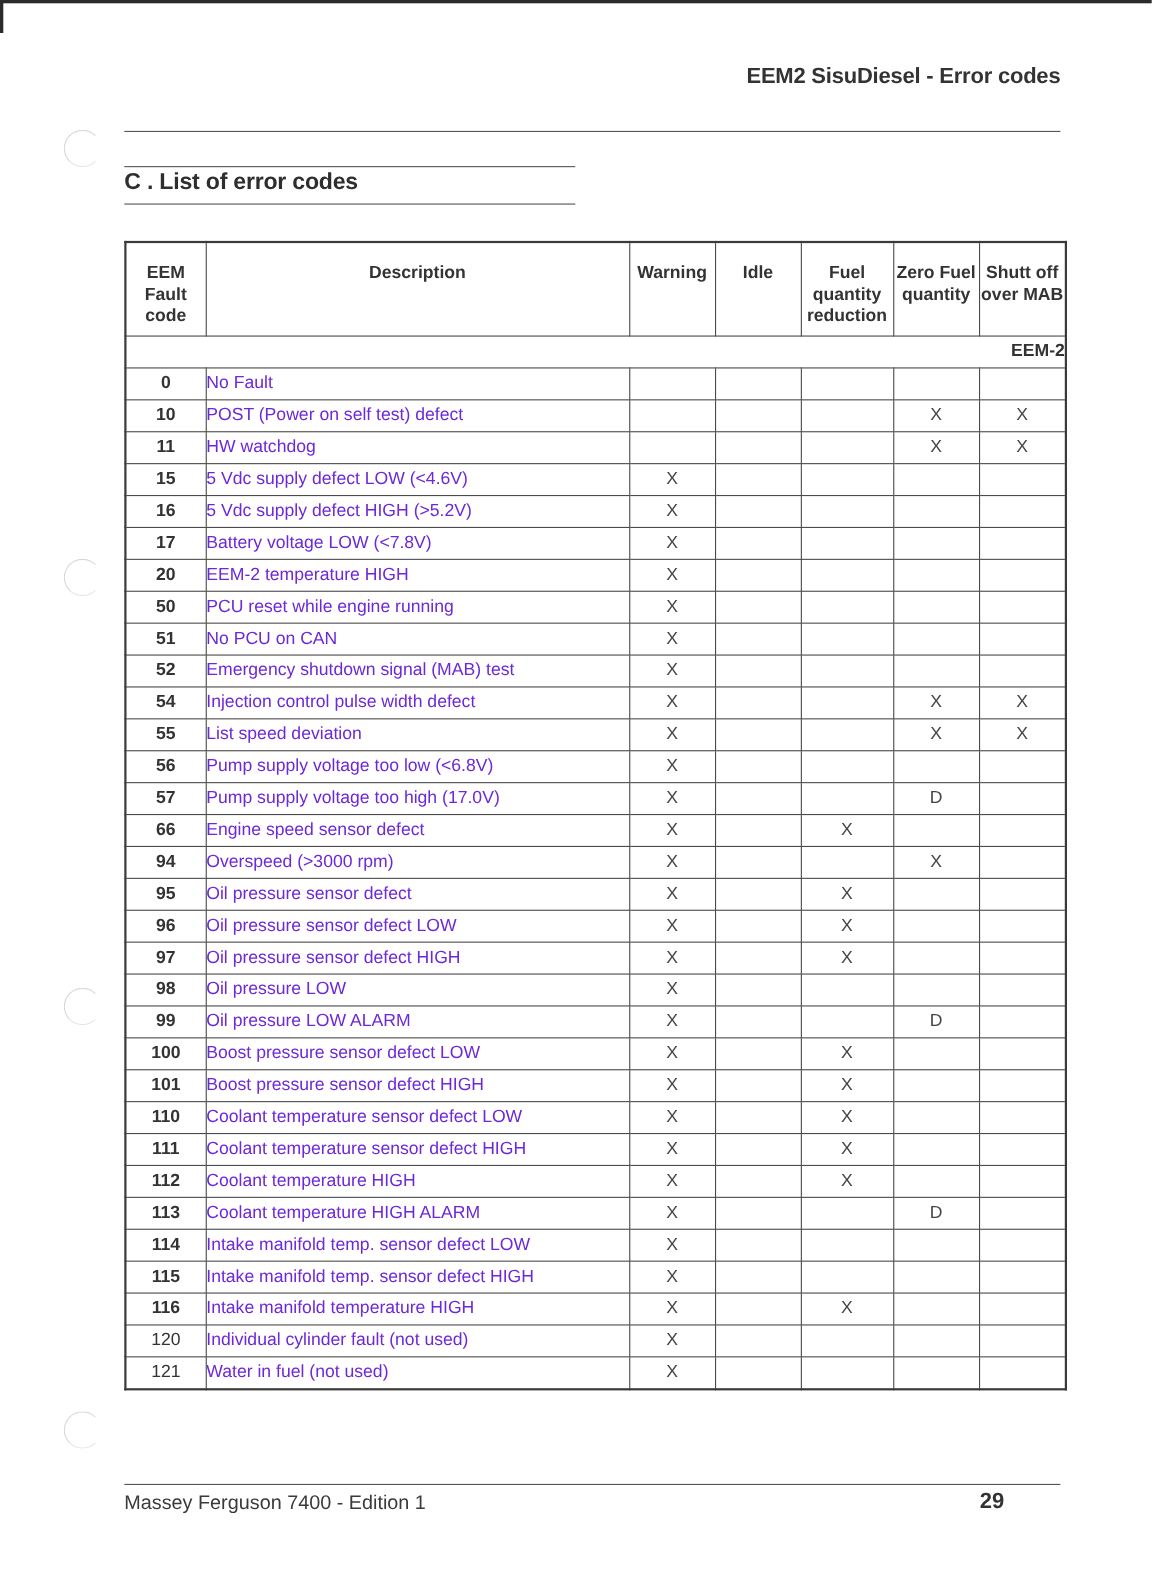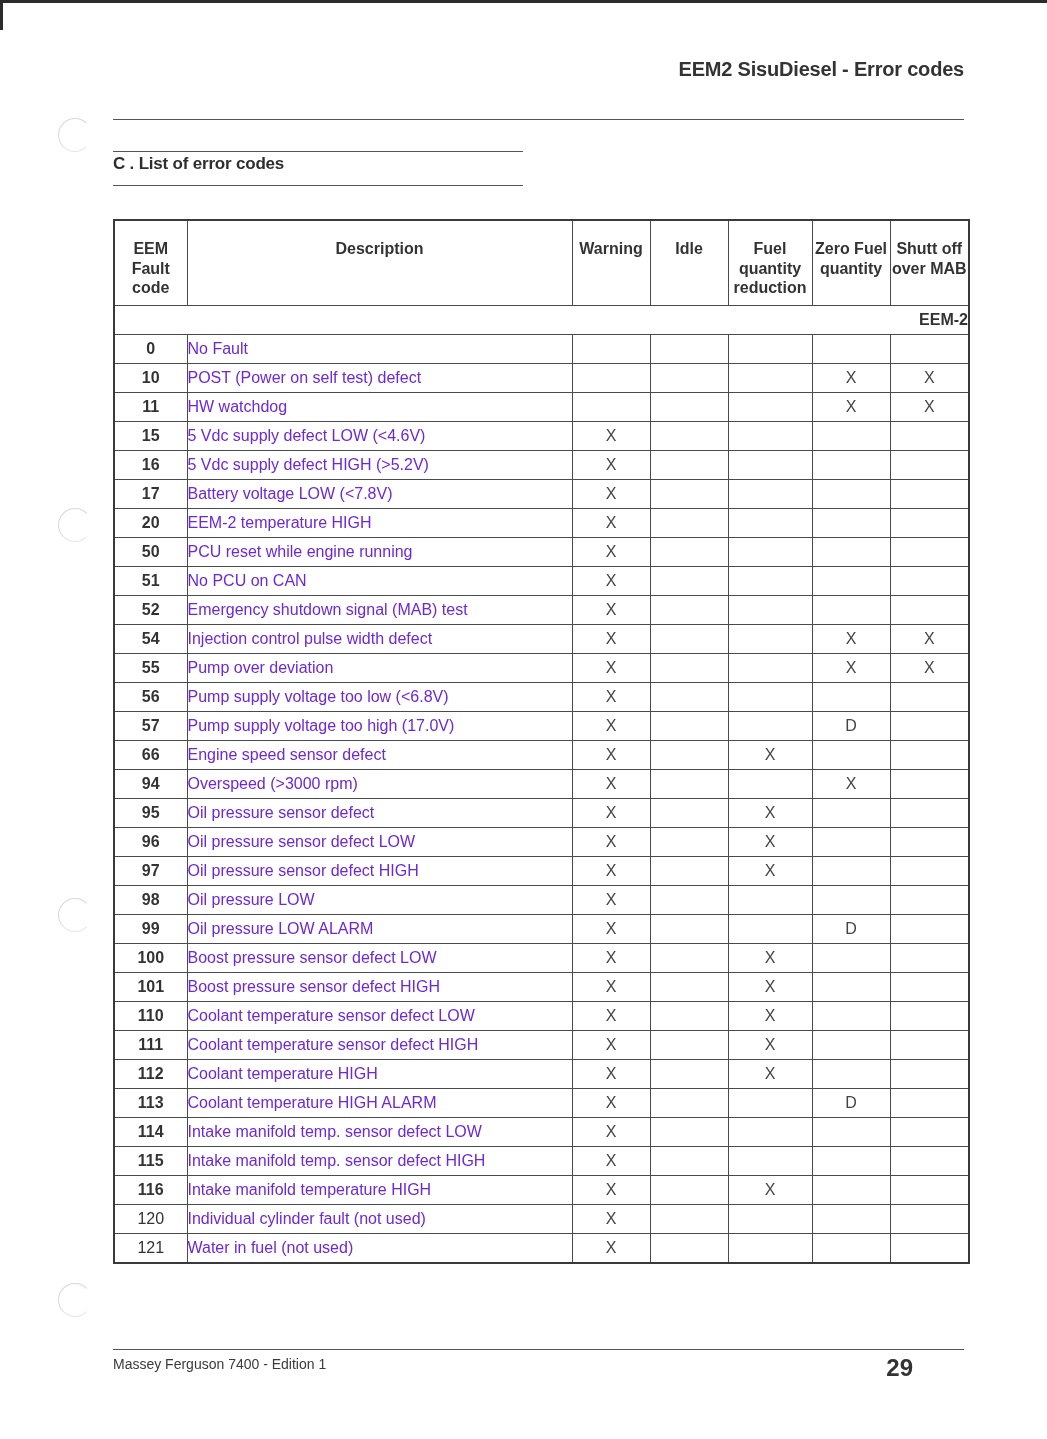--- a/index.html
+++ b/index.html
@@ -20,21 +20,21 @@
       position: absolute; right: 83px; top: 58px;
       font-size: 20px; font-weight: bold; color: #333;
       letter-spacing: -0.2px;
     }
     .rule-top { position: absolute; left: 113px; top: 119px; width: 851px; height: 1px; background: #555; }
     .section-box {
       position: absolute; left: 113px; top: 151px; width: 410px; height: 33px;
       border-top: 1px solid #555; border-bottom: 1px solid #555;
     }
     .section-title {
-      position: absolute; left: 0; top: 2px; font-size: 17px; font-weight: bold; color: #2e2e2e;
+      position: absolute; left: 0; top: 2px; font-size: 21px; font-weight: bold; color: #2e2e2e;
       letter-spacing: -0.2px;
     }
     table.codes {
       position: absolute; left: 113px; top: 219px;
       border-collapse: collapse; table-layout: fixed;
       width: 855px;
       border: 2px solid #3a3a3a;
     }
     table.codes th, table.codes td {
       border: 1px solid #4a4a4a; padding: 0; font-size: 16px;
@@ -43,22 +43,22 @@
       font-weight: bold; color: #333; vertical-align: top; text-align: center;
       height: 66px; line-height: 19.5px; padding-top: 18px; font-size: 16px;
     }
     table.codes td { height: 28px; }
     td.code { text-align: center; font-weight: bold; color: #333; }
     td.code.light { font-weight: normal; }
     td.desc { text-align: left; padding-left: 3px; color: #6d28d9; white-space: nowrap; overflow: hidden; }
     td.mark { text-align: center; color: #444; font-size: 16px; }
     td.group { text-align: right; font-weight: bold; color: #333; height: 27px; }
     .rule-bottom { position: absolute; left: 113px; top: 1349px; width: 851px; height: 1px; background: #555; }
-    .footer-text { position: absolute; left: 113px; top: 1356px; font-size: 14px; color: #3a3a3a; }
-    .page-number { position: absolute; right: 134px; top: 1354px; font-size: 24px; font-weight: bold; color: #333; }
+    .footer-text { position: absolute; left: 113px; top: 1356px; font-size: 18px; color: #3a3a3a; }
+    .page-number { position: absolute; right: 134px; top: 1354px; font-size: 20px; font-weight: bold; color: #333; }
   </style>
 </head>
 <body>
 
 <div class="top-edge"></div>
 <div class="left-edge"></div>
 <div class="hole" style="top:118px"></div>
 <div class="hole" style="top:508px"></div>
 <div class="hole" style="top:898px"></div>
 <div class="hole" style="top:1283px"></div>
@@ -189,21 +189,21 @@
         <td class="code">54</td>
         <td class="desc">Injection control pulse width defect</td>
         <td class="mark">X</td>
         <td class="mark"></td>
         <td class="mark"></td>
         <td class="mark">X</td>
         <td class="mark">X</td>
       </tr>
       <tr>
         <td class="code">55</td>
-        <td class="desc">Pump over deviation</td>
+        <td class="desc">List speed deviation</td>
         <td class="mark">X</td>
         <td class="mark"></td>
         <td class="mark"></td>
         <td class="mark">X</td>
         <td class="mark">X</td>
       </tr>
       <tr>
         <td class="code">56</td>
         <td class="desc">Pump supply voltage too low (&lt;6.8V)</td>
         <td class="mark">X</td>

